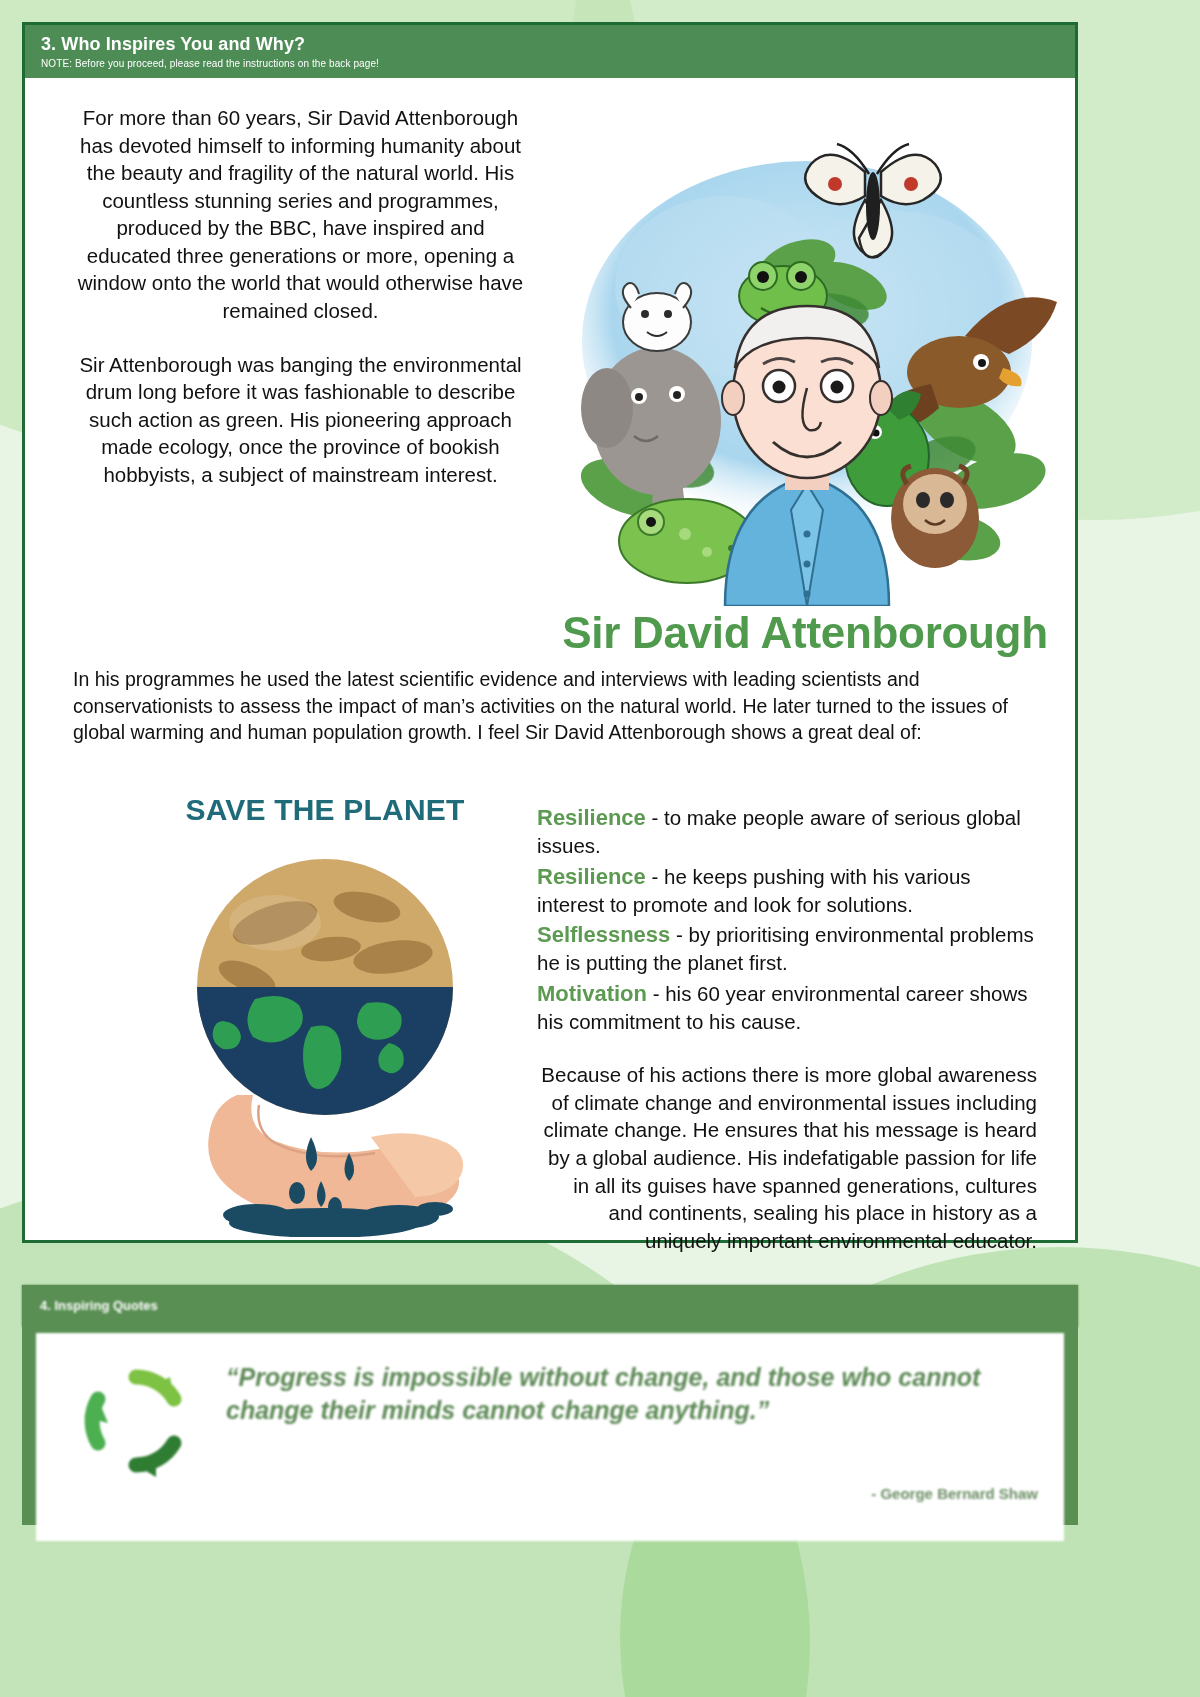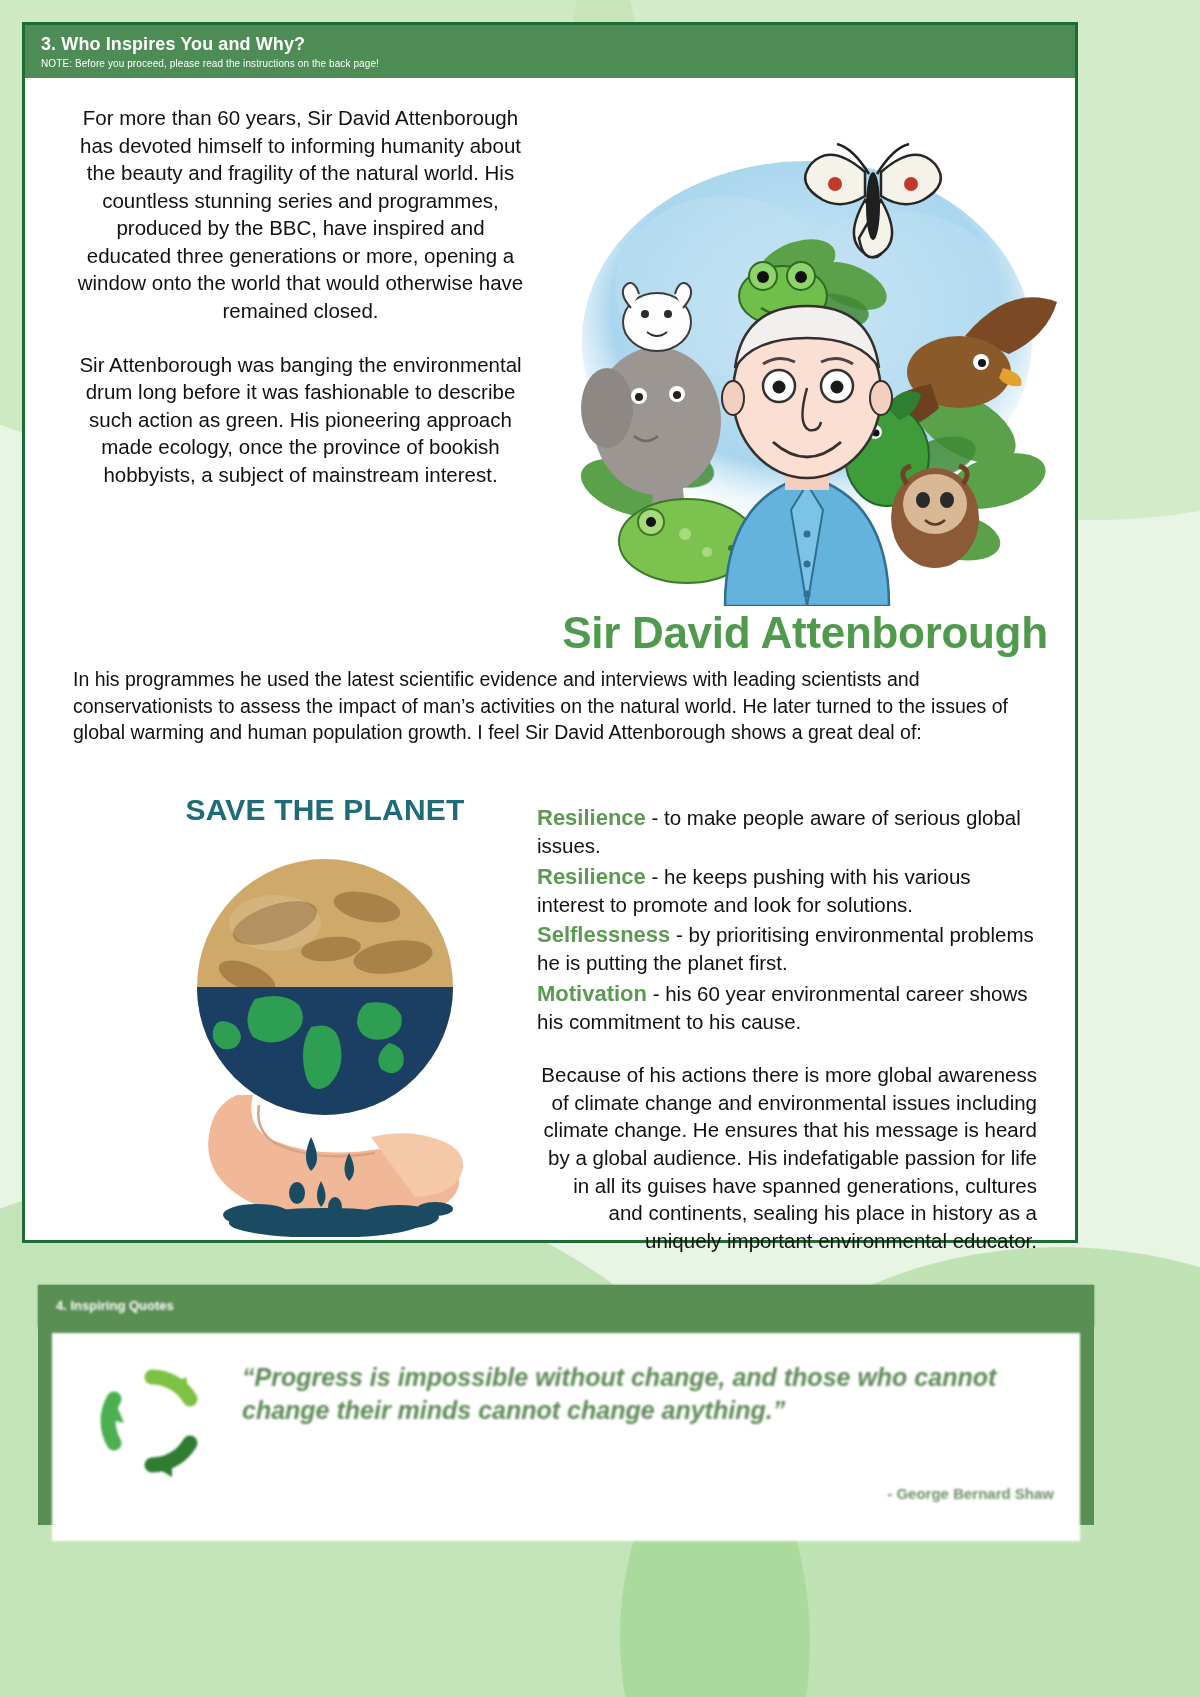--- a/index.html
+++ b/index.html
@@ -166,21 +166,21 @@
     margin-top: 26px;
     font-size: 20.5px;
     line-height: 1.35;
     color: #111111;
     text-align: right;
   }
 
   
   .card-quotes {
     position: absolute;
-    left: 38px; top: 1285px;
+    left: 22px; top: 1285px;
     width: 1056px; height: 240px;
     background: #5a8f54;
     filter: blur(0px);
   }
   .quotes-header {
     height: 42px;
     background: #5a8f54;
     color: #ffffff;
     font-size: 13px;
     font-weight: 700;

